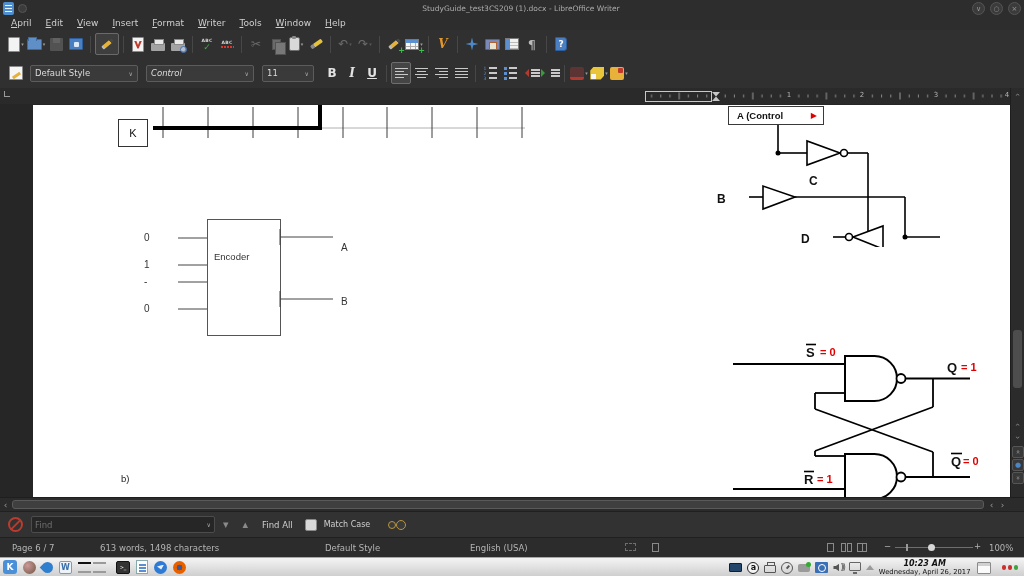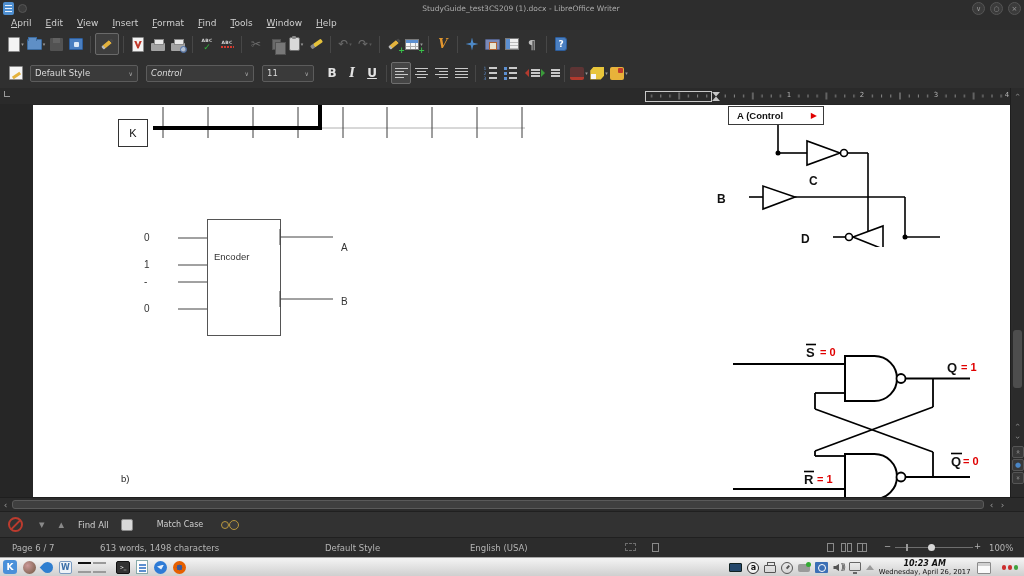--- a/index.html
+++ b/index.html
@@ -170,21 +170,21 @@
       <span class="winbtn">×</span>
     </span>
   </div>
 
   <div class="menubar">
     <span class="mi">April</span>
     <span class="mi">Edit</span>
     <span class="mi">View</span>
     <span class="mi">Insert</span>
     <span class="mi">Format</span>
-    <span class="mi">Find</span>
+    <span class="mi">Writer</span>
     <span class="mi">Tools</span>
     <span class="mi">Window</span>
     <span class="mi">Help</span>
   </div>
 
   <div class="tbar" style="top:30px;height:28px">
     <span class="ic">
         <span class="pagefile"></span>
         <span class="dd">▾</span>
       </span>
@@ -562,25 +562,29 @@
     <span class="harr" style="left:986px">
         <span>‹</span>
       </span>
     <span class="harr" style="left:997px">
         <span>›</span>
       </span>
   </div>
 
   <div class="findbar">
     <span class="closefind"></span>
+    <span class="findfield">
+      <input type="text" placeholder="Find" style="">
+      <span style="font-size:6px;color:#aaa">∨</span>
+    </span>
     <span style="margin-left:8px;color:#8a8a8a;font-size:11px"><span>▾</span></span>
     <span style="margin-left:14px;color:#8a8a8a;font-size:11px"><span>▴</span></span>
     <span class="ftxt" style="margin-left:14px">Find All</span>
     <span class="fcheck" style="margin-left:12px"></span>
-    <span class="ftxt" style="margin-left:24px;font-size:8px">Match Case</span>
+    <span class="ftxt" style="margin-left:7px;font-size:8px">Match Case</span>
     <span class="binoc" style="margin-left:18px"></span>
   </div>
 
   <div class="statusbar">
     <span class="st" style="left:12px">Page 6 / 7</span>
     <span class="st" style="left:100px">613 words, 1498 characters</span>
     <span class="st" style="left:325px">Default Style</span>
     <span class="st" style="left:470px">English (USA)</span>
     <span class="st" style="left:625px;width:11px;height:8px;border:1px dashed #6e6e6e"></span>
     <span class="st pgico" style="left:652px"></span>

